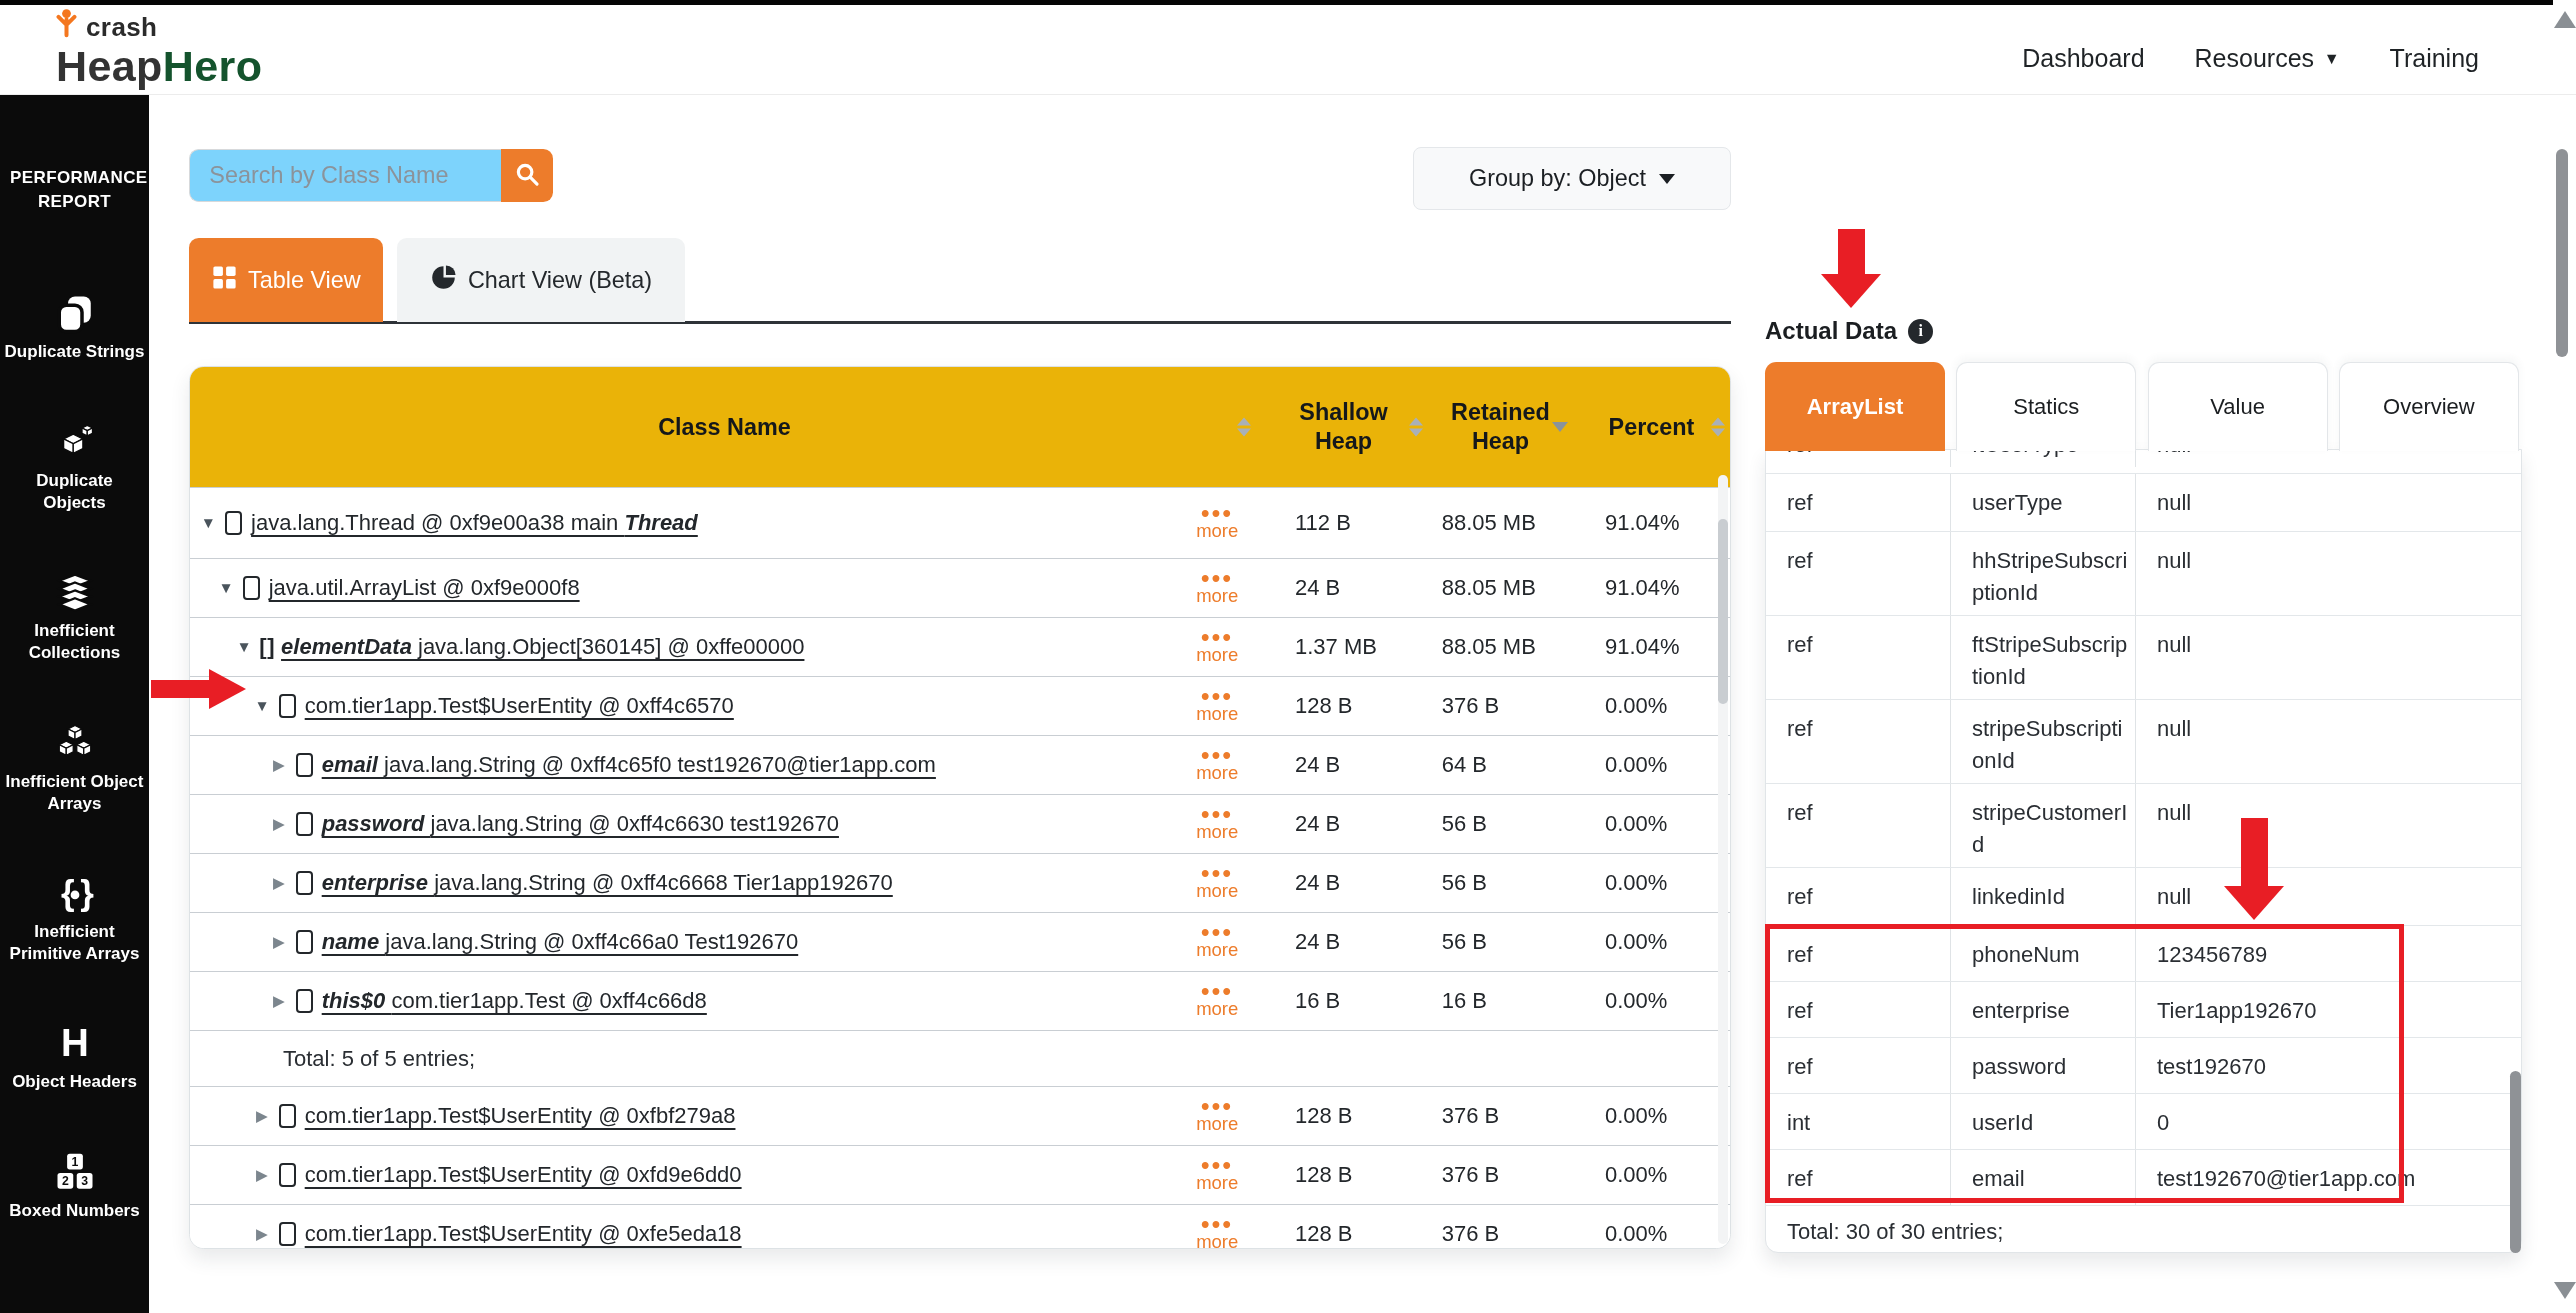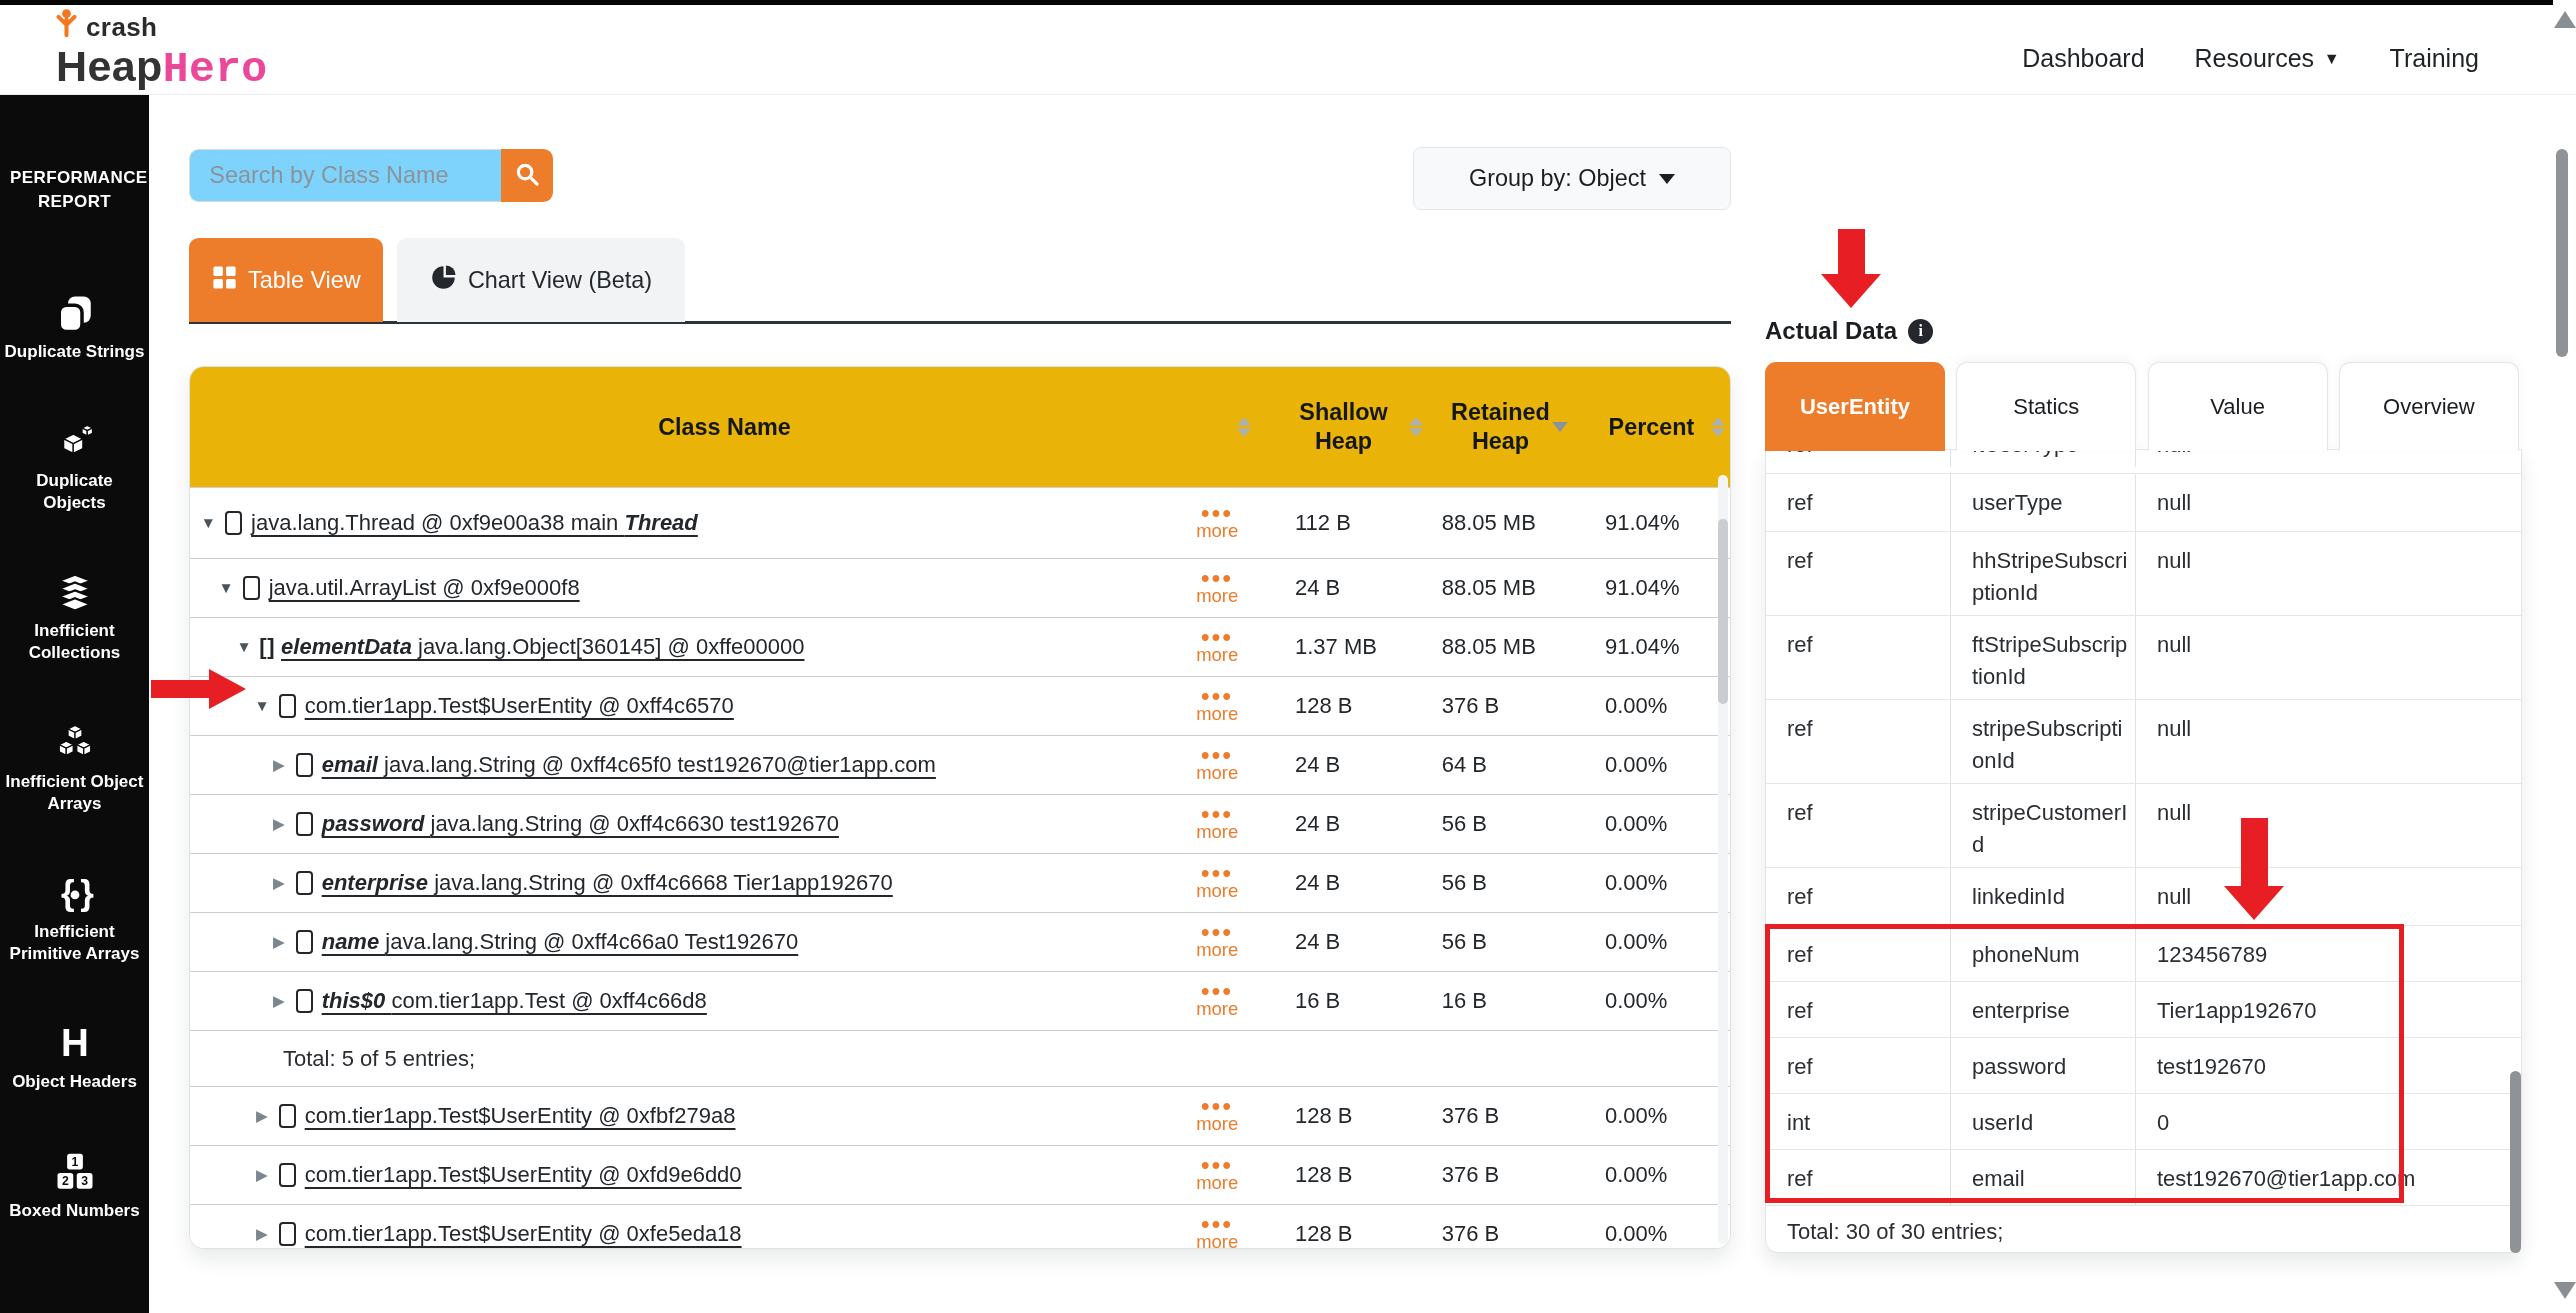--- a/index.html
+++ b/index.html
@@ -10,21 +10,21 @@
   }
 
   
   .topstrip { position:absolute; left:0; top:0; width:2553px; height:4.8px; background:#050505; }
   .header { position:absolute; left:0; top:4.8px; width:2576px; height:90px; background:#fff; border-bottom:1.6px solid #ececec; }
   .logo { position:absolute; left:56px; top:3.2px; }
   .logo-top { display:flex; align-items:flex-end; gap:9px; height:35px; }
   .logo-top .crash { font-size:26px; font-weight:600; color:#2b2b2b; letter-spacing:0.4px; }
   .logo-main { font-size:43px; font-weight:700; letter-spacing:0.4px; line-height:47px; }
   .logo-main .heap { color:#333333; }
-  .logo-main .hero { color:#ec4899;font-family:Liberation Mono, monospace; }
+  .logo-main .hero { color:#14532d; }
   .nav { position:absolute; right:97px; top:0; height:108px; display:flex; align-items:center; gap:50px; }
   .nav-item { font-size:25px; color:#1f2326; cursor:pointer; display:flex; align-items:center; gap:9.7px; }
   .nav-caret { font-size:16px; color:#1f2326; }
 
   
   .sidebar { position:absolute; left:0; top:95px; width:149px; height:1218px; background:#0b0b0b;
     display:flex; flex-direction:column; align-items:center; padding-top:71px; }
   .side-title { color:#fff; font-size:17px; font-weight:700; text-align:center; line-height:24px; letter-spacing:0.4px; width:129px; margin-bottom:40px; }
   .side-item { display:flex; flex-direction:column; align-items:center; margin-top:58px; cursor:pointer; width:142px; }
   .side-item:first-of-type { margin-top:39px; }
@@ -493,21 +493,21 @@
       <div class="tbl-scroll-thumb"></div>
     </div>
 </div>
 
 <div class="panel-title">
   <span class="panel-title-text">Actual Data</span>
   <span class="info-icon">i</span>
 </div>
 <div class="ptabs">
   <div class="ptab active">
-      <span>UserEntity</span>
+      <span>ArrayList</span>
     </div>
   <div class="ptab inactive">
       <span>Statics</span>
     </div>
   <div class="ptab inactive">
       <span>Value</span>
     </div>
   <div class="ptab inactive">
       <span>Overview</span>
     </div>

